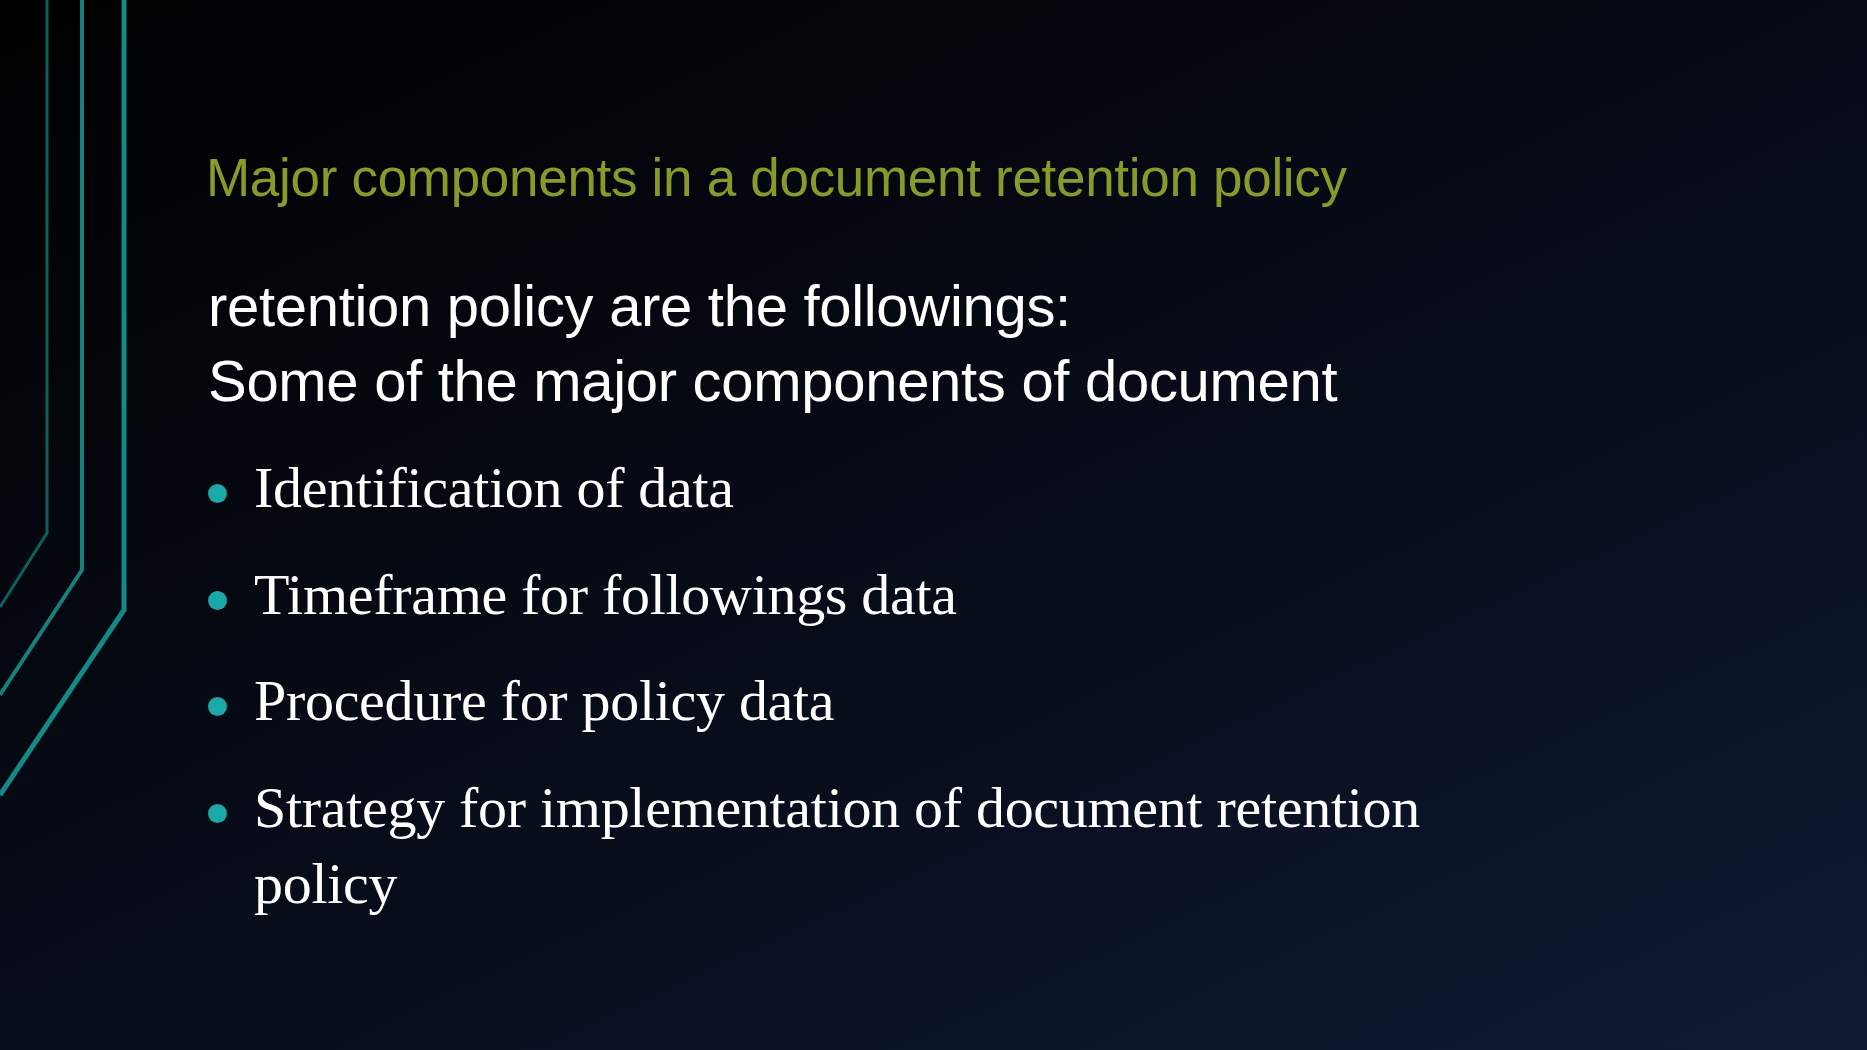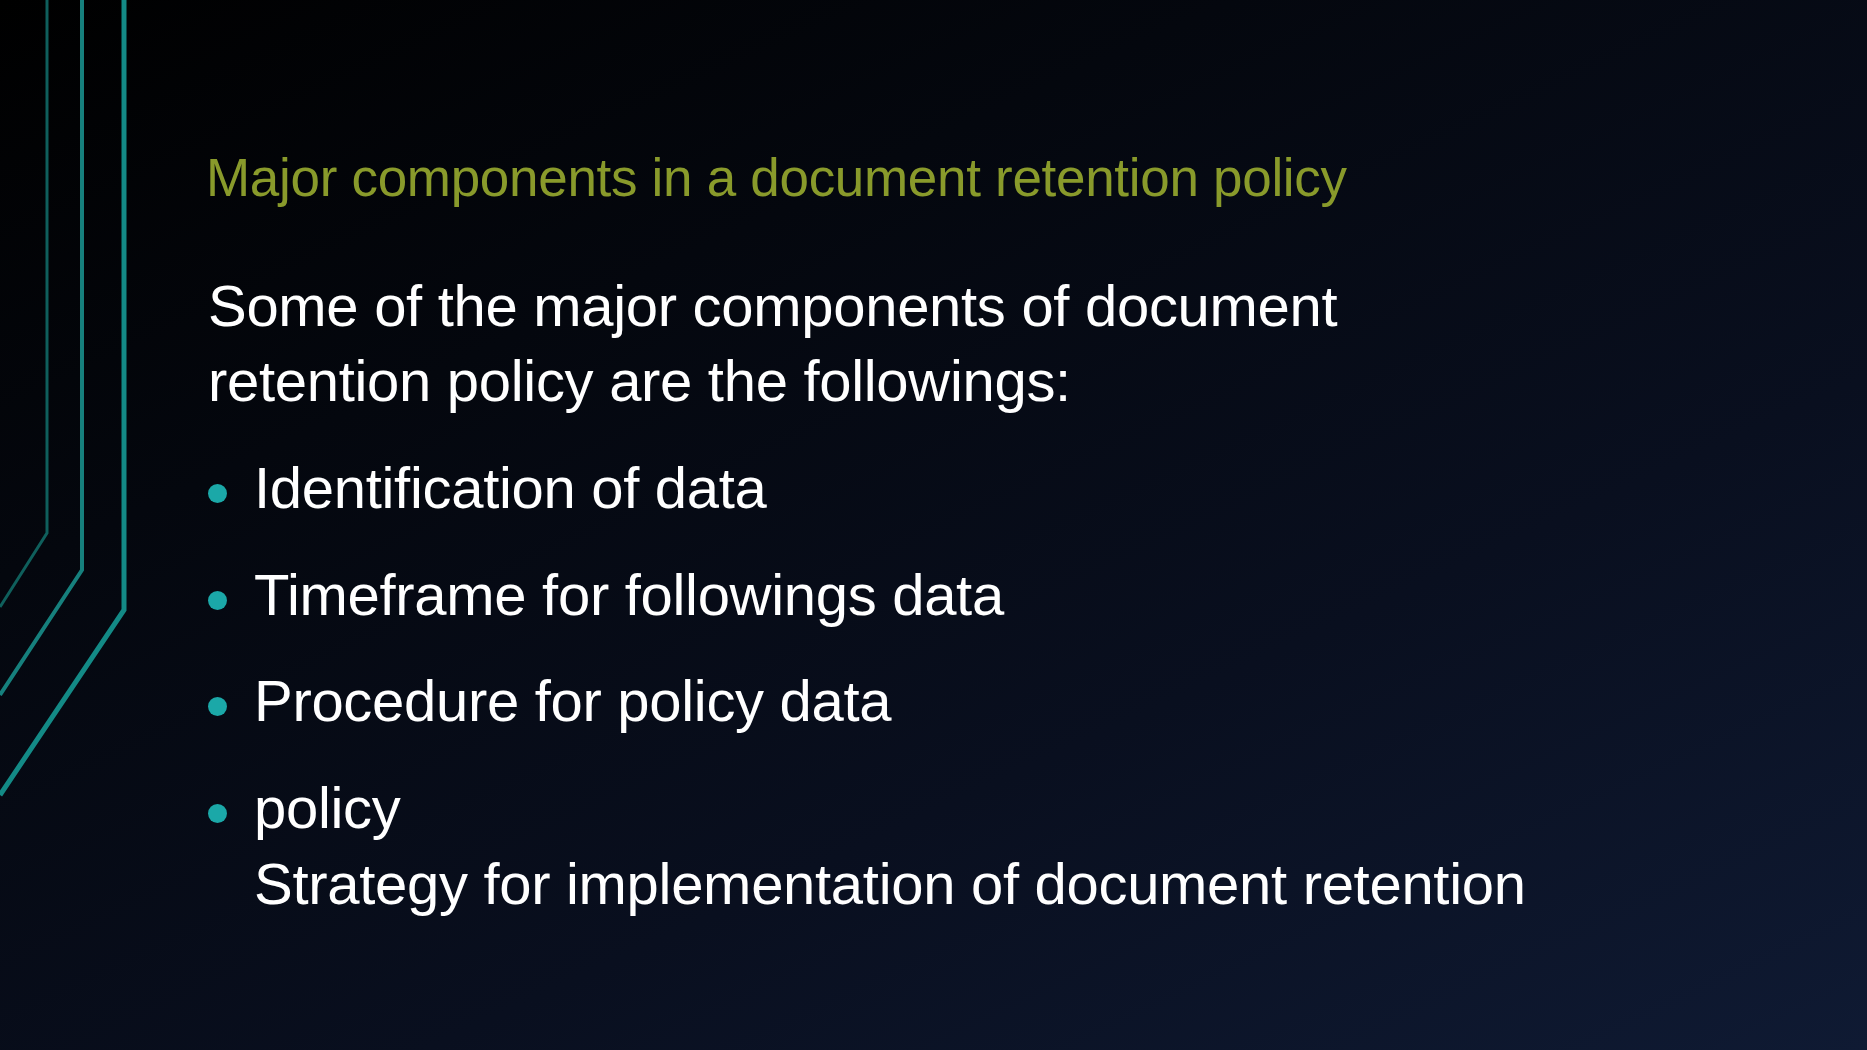--- a/index.html
+++ b/index.html
@@ -67,39 +67,40 @@
       left: 0;
       top: 34px;
       width: 19px;
       height: 19px;
       border-radius: 50%;
     }
     .bullet .text {
       position: absolute;
       left: 46px;
       top: 0;
+      font-family: Liberation Serif, serif;
     }
     .bullet .text .line { display: block; }
   </style>
 </head>
 <body>
 
 <div class="slide">
 
   <svg class="deco" viewBox="0 0 200 1050" width="200" height="1050">
     <polyline points="47,0 47,533 0,607" fill="none" stroke="#0f5f5c" stroke-width="3"></polyline>
     <polyline points="82,0 82,570 0,695" fill="none" stroke="#16807d" stroke-width="4"></polyline>
     <polyline points="124,0 124,610 0,795" fill="none" stroke="#138a86" stroke-width="5"></polyline>
   </svg>
 
   <div class="title" style="color:#899a2b;">Major components in a document retention policy</div>
 
   <div class="intro">
+    <span class="line">retention policy are the followings:</span>
     <span class="line">Some of the major components of document</span>
-    <span class="line">retention policy are the followings:</span>
   </div>
 
   <ul class="bullets">
     <li class="bullet" style="top:450px;">
       <span class="dot" style="background:#1ba8a8;"></span>
       <span class="text">
         <span class="line">Identification of data</span>
       </span>
     </li>
     <li class="bullet" style="top:557px;">
@@ -110,19 +111,19 @@
     </li>
     <li class="bullet" style="top:663px;">
       <span class="dot" style="background:#1ba8a8;"></span>
       <span class="text">
         <span class="line">Procedure for policy data</span>
       </span>
     </li>
     <li class="bullet" style="top:770px;">
       <span class="dot" style="background:#1ba8a8;"></span>
       <span class="text">
+        <span class="line">Strategy for implementation of document retention</span>
         <span class="line">policy</span>
-        <span class="line">Strategy for implementation of document retention</span>
       </span>
     </li>
   </ul>
 
 </div>
 
 </body></html>

